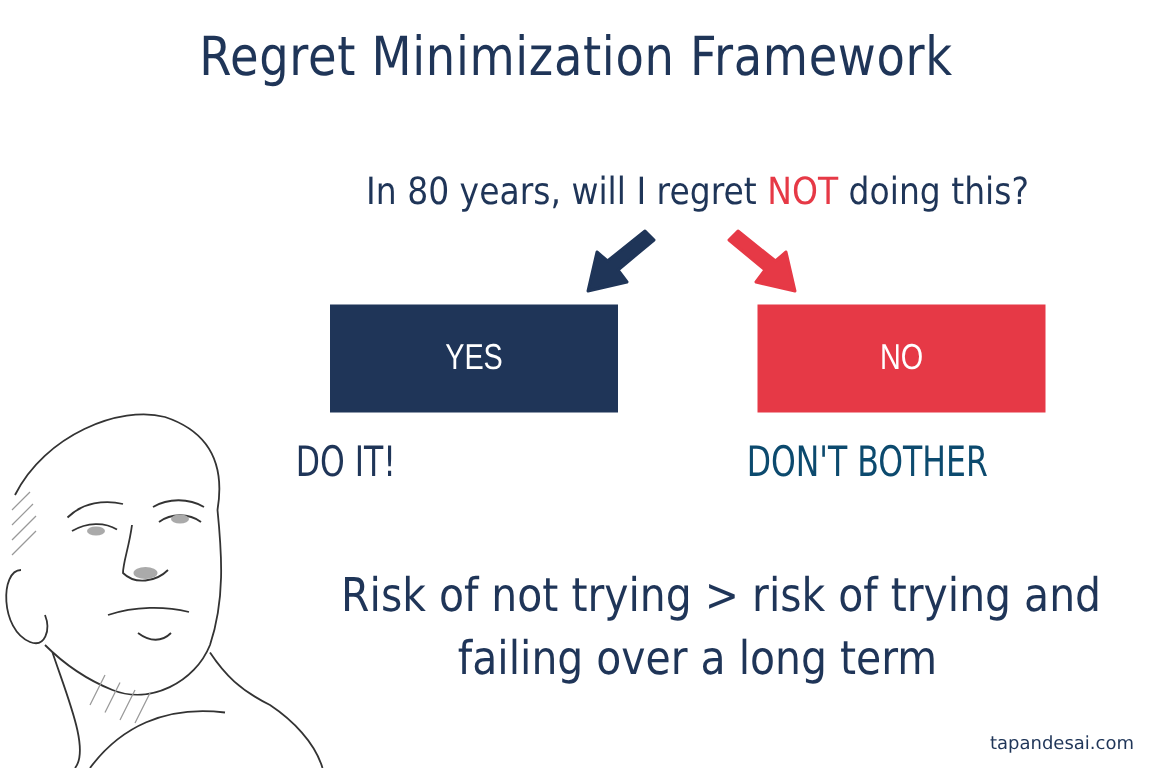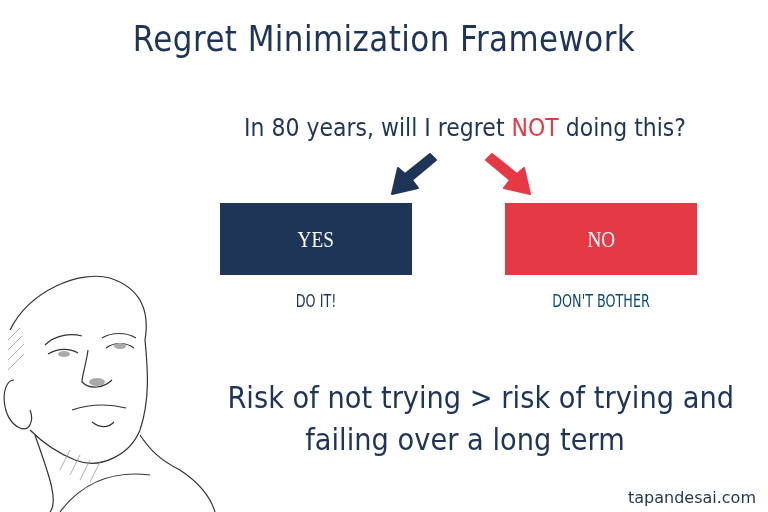--- a/index.html
+++ b/index.html
@@ -15,41 +15,41 @@
       position: absolute; left: 195px; top: 113px; width: 540px;
       text-align: center; font-size: 25px; color: #1f3558;
       transform: scaleX(0.88); transform-origin: center;
       white-space: nowrap;
     }
     .question .hl { color: #e63946; }
     .arrow { position: absolute; }
     .box {
       position: absolute; top: 203px; width: 192px; height: 72px;
       display: flex; align-items: center; justify-content: center;
-      color: #ffffff; font-size: 24px; font-family: Liberation Serif, serif;
+      color: #ffffff; font-size: 24px; font-family: Liberation Sans, sans-serif;
       cursor: pointer;
     }
     .box-yes { left: 220px; background: #1f3558; }
     .box-no { left: 505px; background: #e63946; }
     .box span { transform: scaleX(0.8); display: inline-block; }
     .outcome {
-      position: absolute; top: 291px; width: 260px; text-align: center;
-      font-size: 17px; white-space: nowrap;
+      position: absolute; top: 291px; width: 260px; text-align: left;
+      font-size: 28px; white-space: nowrap;
     }
     .outcome span { display: inline-block; transform: scaleX(0.75); }
     .outcome-yes { left: 186px; color: #1f3558; }
     .outcome-no { left: 471px; color: #0c4a6e; }
     .conclusion {
       position: absolute; left: 195px; top: 376px; width: 540px;
       text-align: center; font-size: 31px; line-height: 42px; color: #1f3558;
     }
     .conclusion div { display: block; transform: scaleX(0.88); white-space: nowrap; }
     .credit {
       position: absolute; right: 12px; top: 488px;
-      font-size: 16px; color: #1f3558; margin-left: 44px;
+      font-size: 12px; color: #1f3558; margin-left: 44px;
     }
     .portrait { position: absolute; left: 0; top: 270px; width: 230px; height: 242px; }
   </style>
 </head>
 <body>
 
 <h1 class="title">Regret Minimization Framework</h1>
 
 <div class="question">
   <span>In 80 years, will I regret </span><span class="hl">NOT</span><span> doing this?</span>

